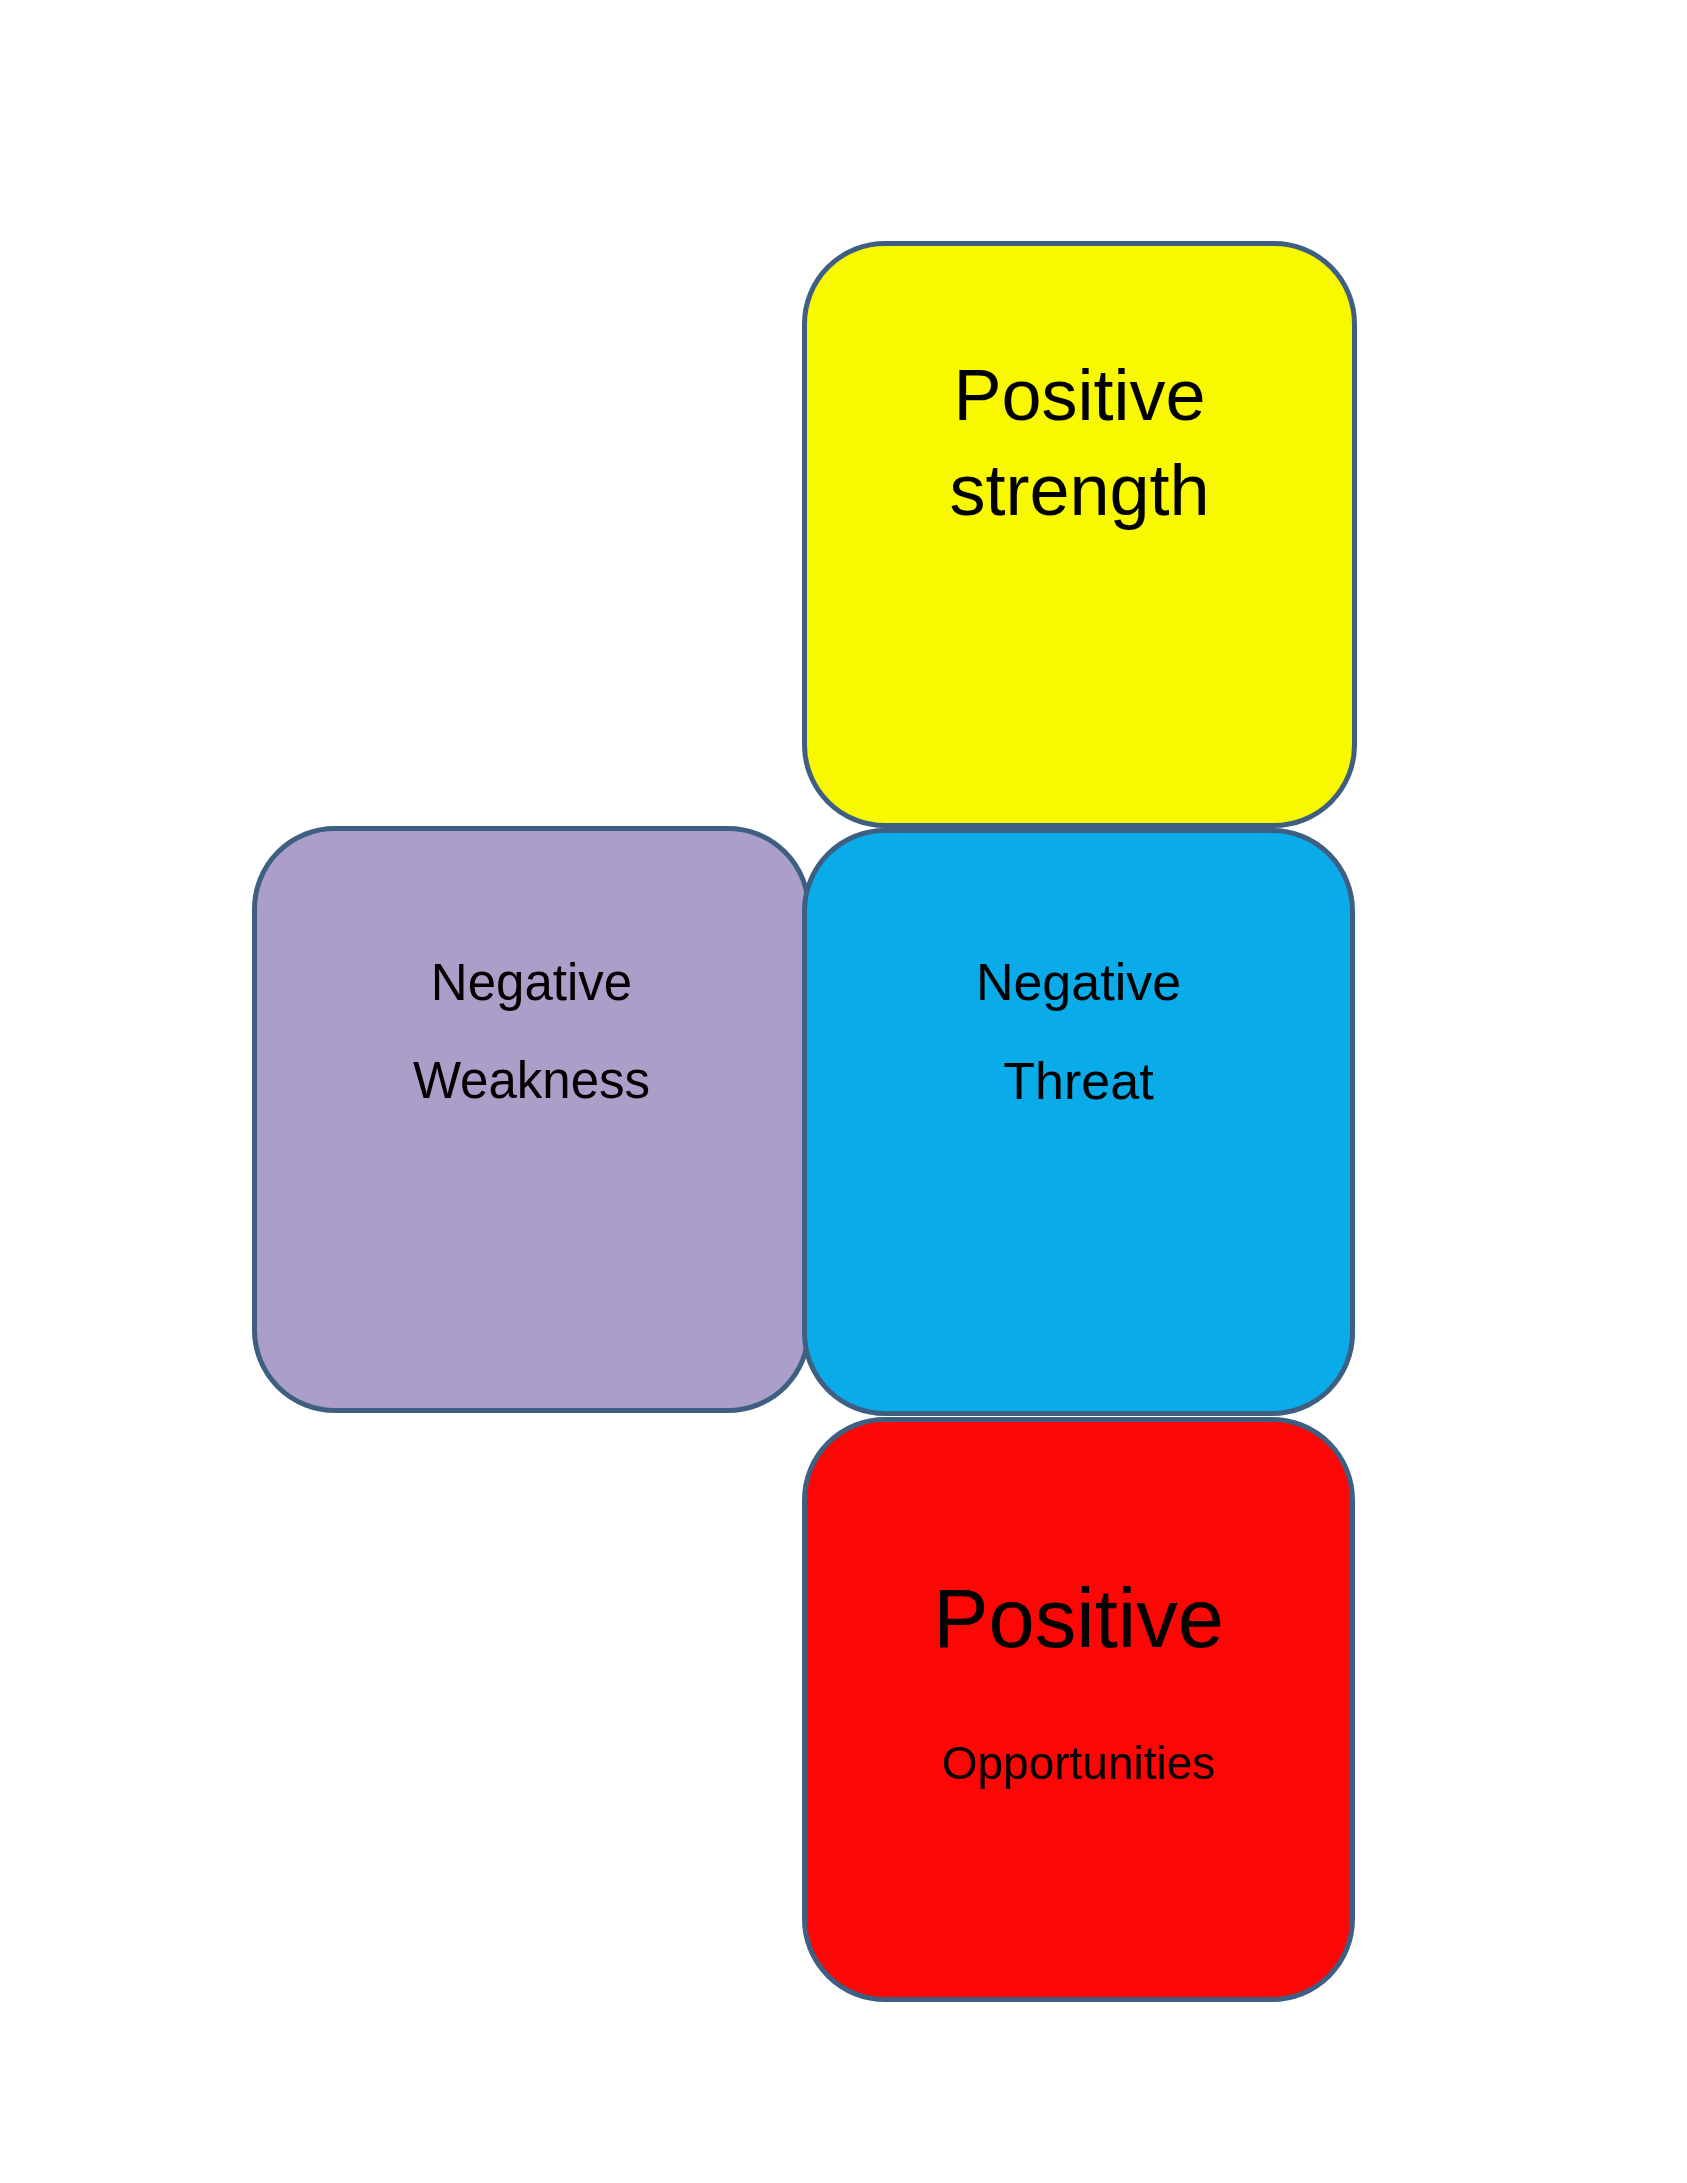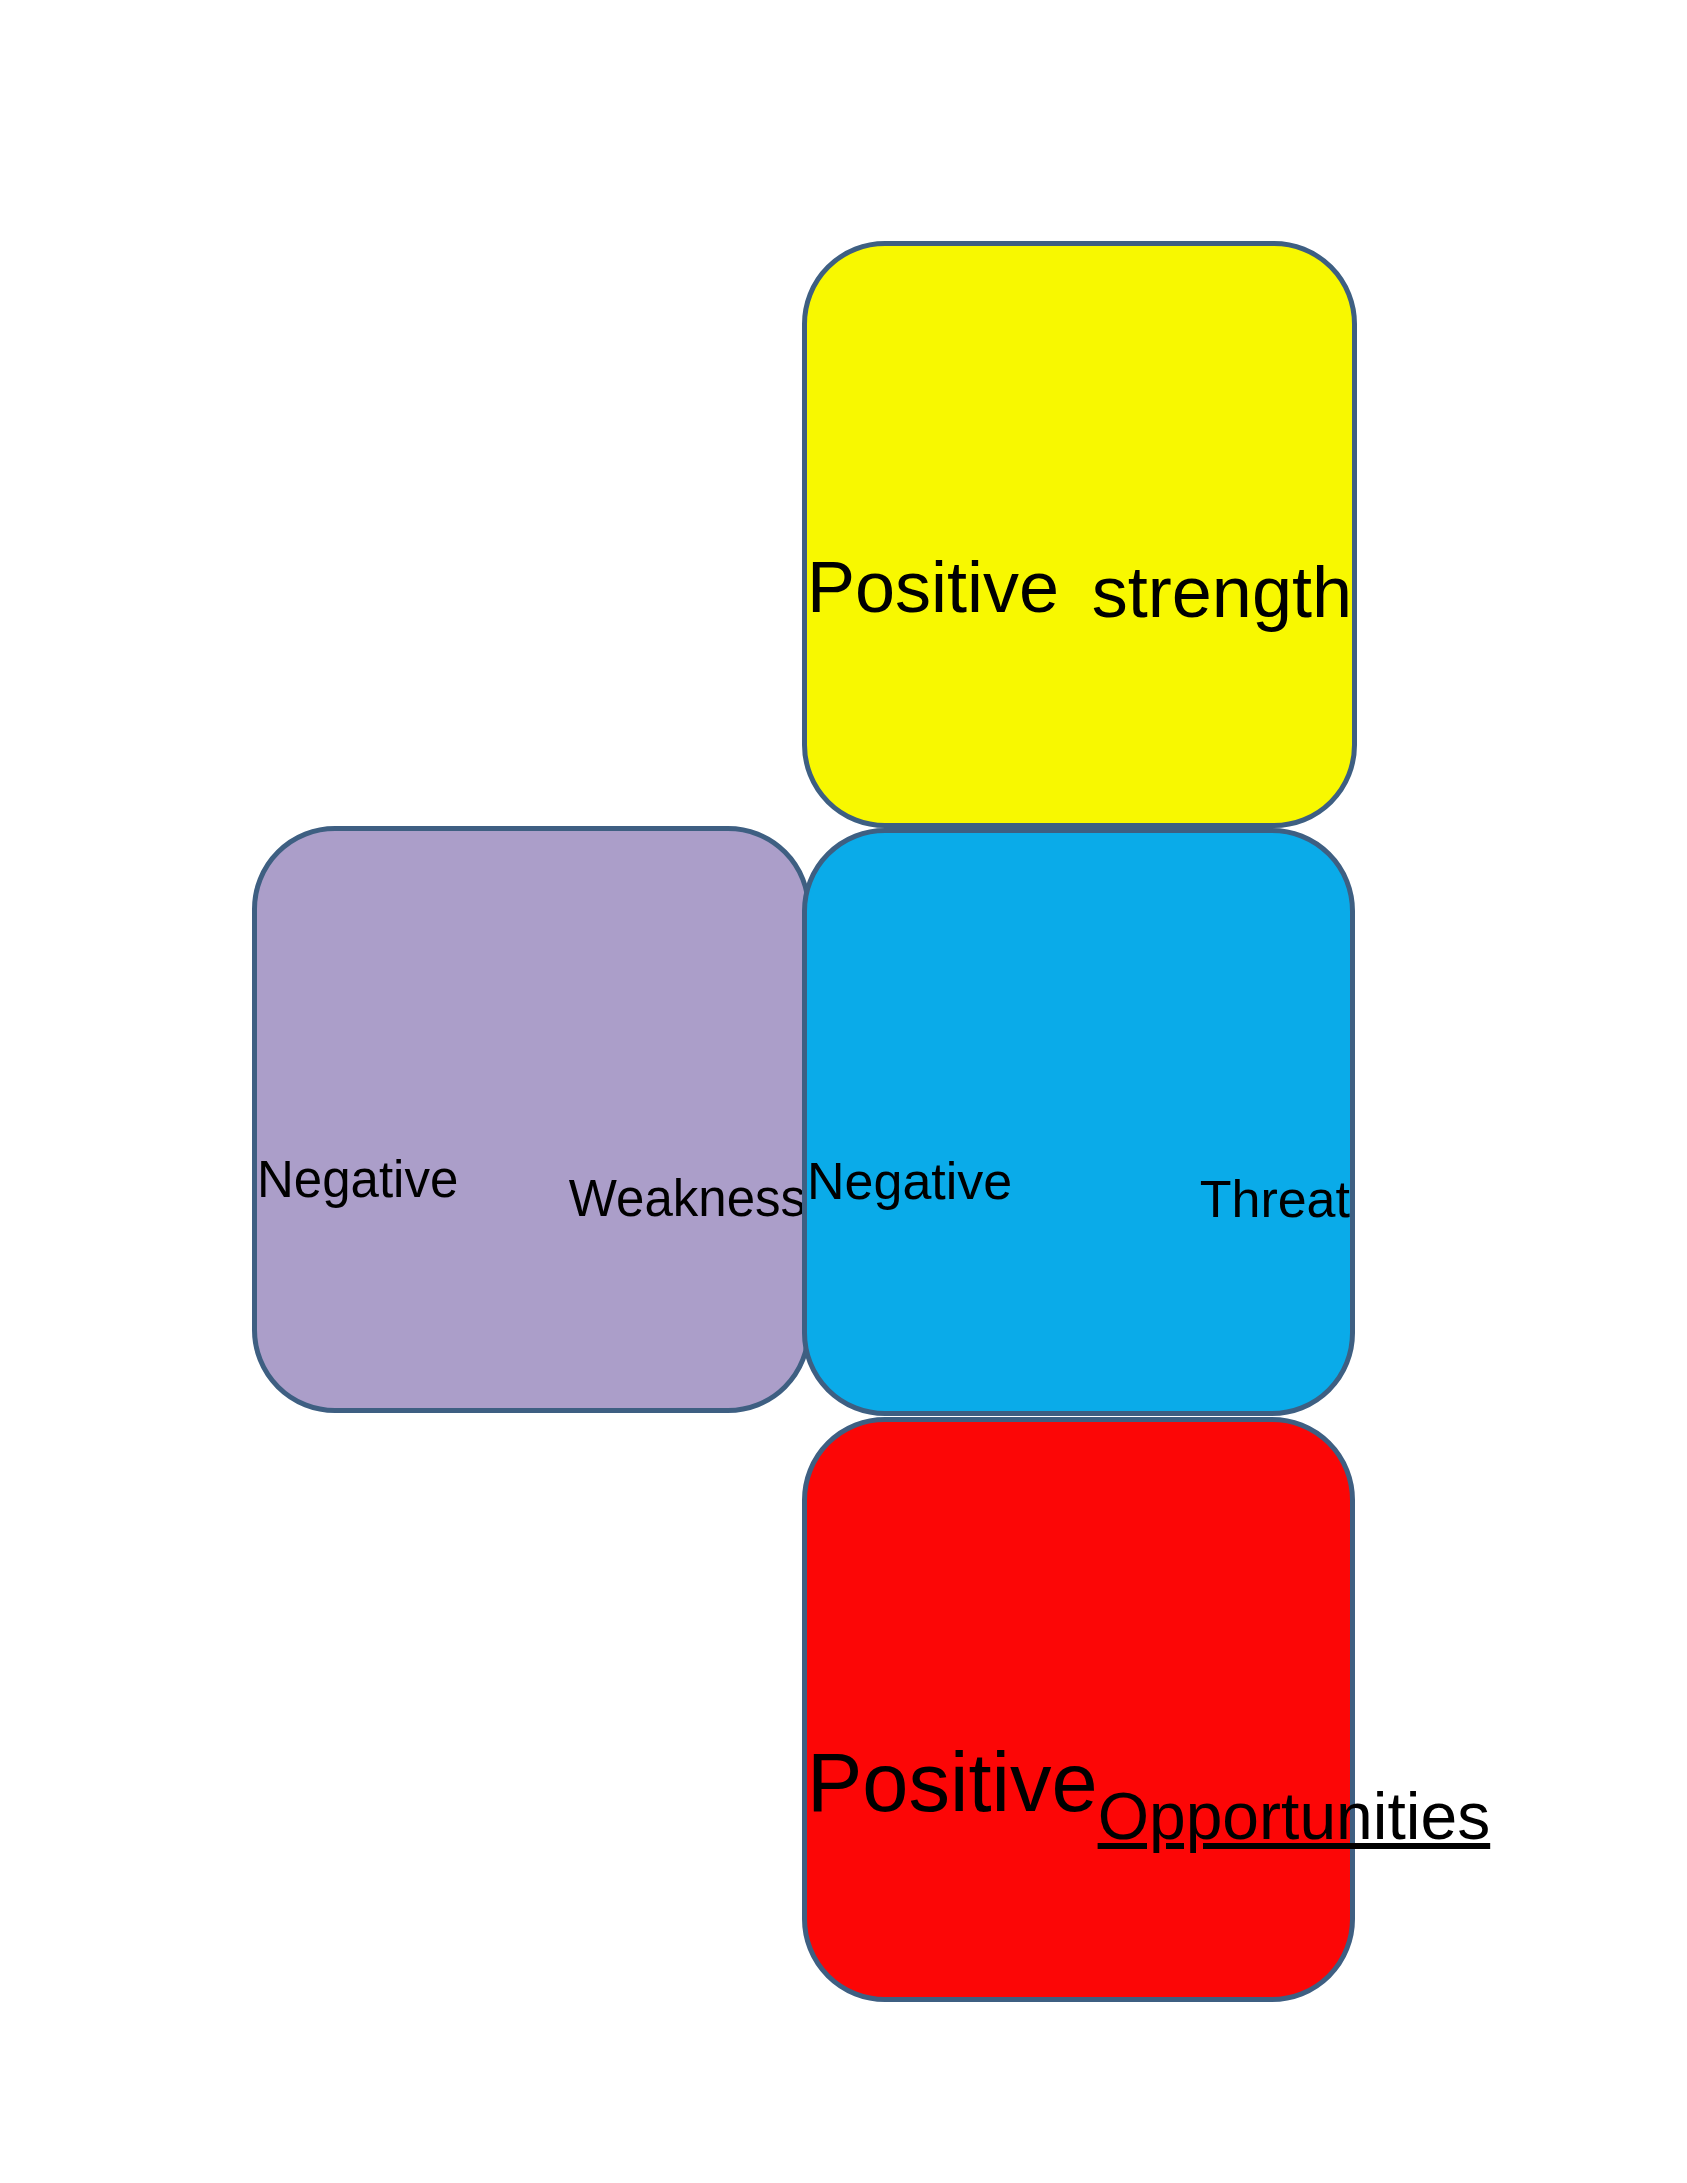--- a/index.html
+++ b/index.html
@@ -15,24 +15,23 @@
     overflow: hidden;
     font-family: "Liberation Sans", sans-serif;
     color: #000000;
   }
   .box {
     position: absolute;
     box-sizing: border-box;
     border: 5.2px solid #3e5f82;
     border-radius: 83px;
     display: flex;
-    flex-direction: row;
+    flex-direction: column;
     align-items: center;
     text-align: center;
-    justify-content: space-between;
   }
   .line {
     line-height: 1.2;
     white-space: nowrap;
   }
 
   
   .box-strength {
     left: 802px; top: 241px;
     width: 555px; height: 587px;
@@ -59,21 +58,21 @@
   .box-threat .line { font-size: 52px; }
   .box-threat .line2 { margin-top: 37px; }
 
   
   .box-opportunities {
     left: 802px; top: 1417px;
     width: 553px; height: 585px;
     padding-top: 147px;
   }
   .box-opportunities .line1 { font-size: 83px; }
-  .box-opportunities .line2 { font-size: 66px; margin-top: 67px; text-decoration: underline; }
+  .box-opportunities .line2 { font-size: 46px; margin-top: 67px; }
 </style>
 </head>
 <body>
 
 <div class="canvas" style="background: rgb(255, 255, 255);">
 
   <div class="box box-strength" style="background: rgb(248, 248, 0); border-color: rgb(62, 95, 130); color: rgb(0, 0, 0);">
     <div class="line line1">Positive</div>
     <div class="line line2">strength</div>
   </div>

